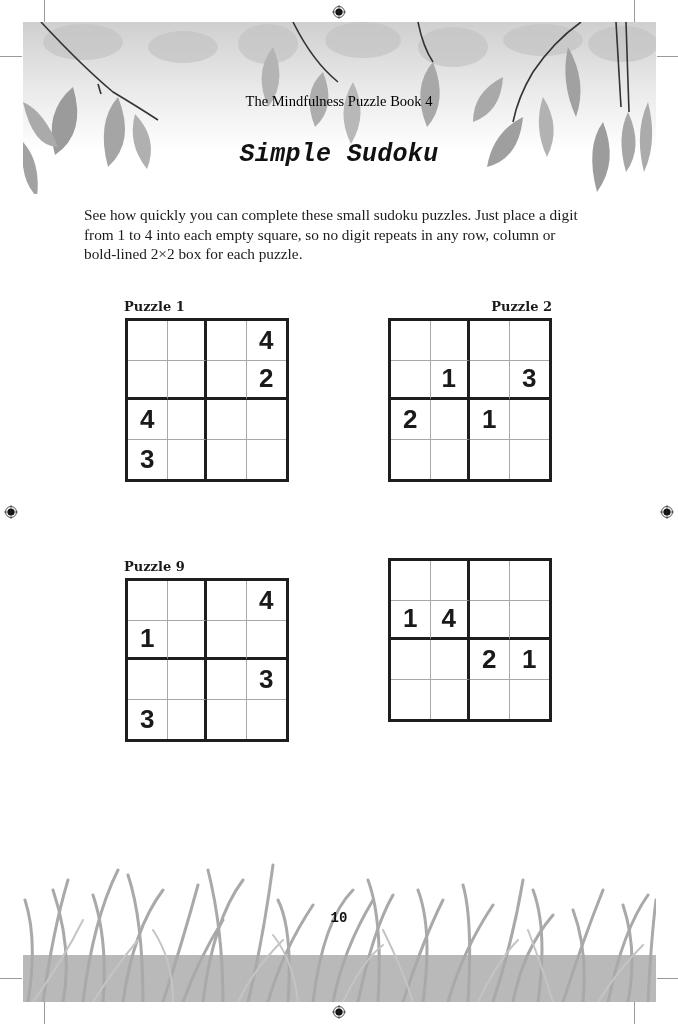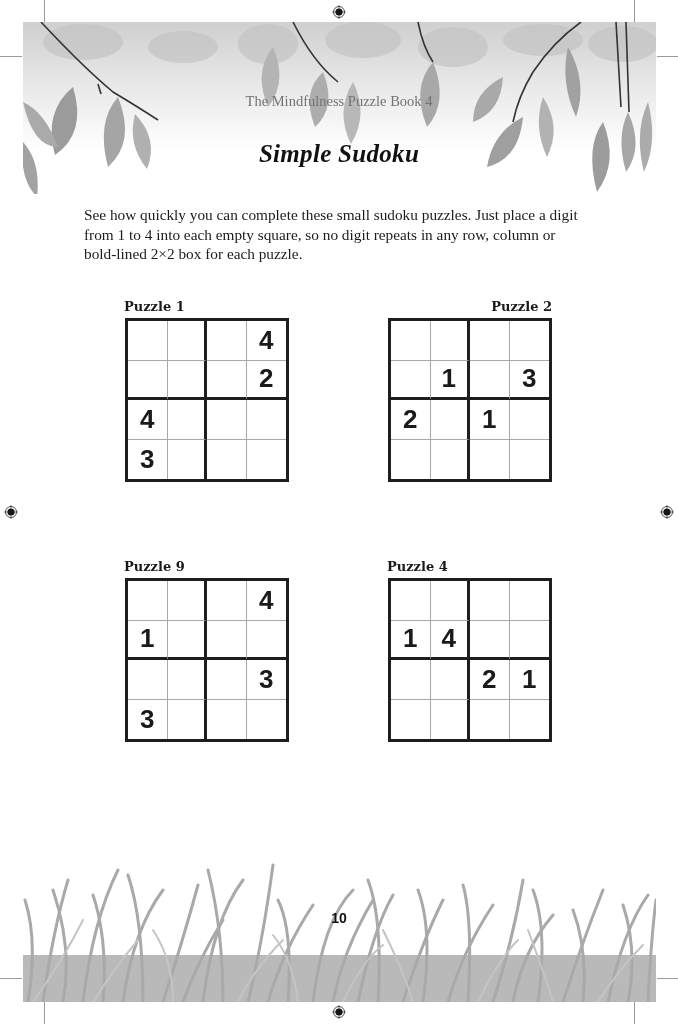--- a/index.html
+++ b/index.html
@@ -15,25 +15,25 @@
   .header-art {
     position:absolute; left:23px; top:22px; width:633px; height:172px; overflow:hidden;
     background: linear-gradient(180deg,#cfcfcf 0%,#e9e9e9 38%,#ffffff 75%);
   }
   .header-art svg { position:absolute; left:0; top:0; }
   .footer-art {
     position:absolute; left:23px; top:860px; width:633px; height:142px; overflow:hidden;
   }
   .book-title {
     position:absolute; left:0; width:678px; top:93px; text-align:center;
-    font-size:14.5px; color:#737373;
+    font-size:14.5px; color:#000000;
   }
   .page-title {
     position:absolute; left:0; width:678px; top:140px; text-align:center;
-    font-family:Liberation Serif, serif; font-style:italic; font-weight:bold; font-size:25px; color:#111;
+    font-family:Liberation Mono, monospace; font-style:italic; font-weight:bold; font-size:25px; color:#111;
     letter-spacing:0.3px;
   }
   .intro {
     position:absolute; left:84px; top:205px; width:500px;
     font-size:15.3px; line-height:19.5px; color:#1b1b1b;
   }
   .puzzle { position:absolute; }
   .puzzle-label {
     font-family:"DejaVu Serif", serif; font-weight:bold; font-size:13px; color:#1a1a1a;
     height:20px; line-height:18px; margin-left:-1px;
@@ -47,21 +47,21 @@
     box-sizing:border-box; border-right:1px solid #a8a8a8; border-bottom:1px solid #a8a8a8;
     display:flex; align-items:center; justify-content:center;
     font-family:"Liberation Sans", sans-serif; font-weight:bold; font-size:26px; color:#1a1a1a;
   }
   .cell.c1 { border-right:3px solid #1e1e1e; }
   .cell.r1 { border-bottom:3px solid #1e1e1e; }
   .cell.c3 { border-right:none; }
   .cell.r3 { border-bottom:none; }
   .page-number {
     position:absolute; left:0; width:678px; top:910px; text-align:center;
-    font-family:Liberation Sans, sans-serif; font-weight:bold; font-size:14px; color:#111;
+    font-family:Liberation Mono, monospace; font-weight:bold; font-size:14px; color:#111;
   }
 </style>
 </head>
 <body>
 
 <div class="crop" style="left:44px;top:0;width:1px;height:30px;"></div>
 <div class="crop" style="left:0;top:56px;width:22px;height:1px;"></div>
 <div class="crop" style="left:634px;top:0;width:1px;height:30px;"></div>
 <div class="crop" style="left:657px;top:56px;width:21px;height:1px;"></div>
 <div class="crop" style="left:44px;top:1000px;width:1px;height:24px;"></div>
@@ -209,21 +209,20 @@
     <div class="cell c2 r2"></div>
     <div class="cell c3 r2">3</div>
     <div class="cell c0 r3">3</div>
     <div class="cell c1 r3"></div>
     <div class="cell c2 r3"></div>
     <div class="cell c3 r3"></div>
   </div>
 </div>
 
 <div class="puzzle" style="left:388px;top:558px;">
-  <div class="puzzle-label">Puzzle 4</div>
   <div class="grid">
     <div class="cell c0 r0"></div>
     <div class="cell c1 r0"></div>
     <div class="cell c2 r0"></div>
     <div class="cell c3 r0"></div>
     <div class="cell c0 r1">1</div>
     <div class="cell c1 r1">4</div>
     <div class="cell c2 r1"></div>
     <div class="cell c3 r1"></div>
     <div class="cell c0 r2"></div>

